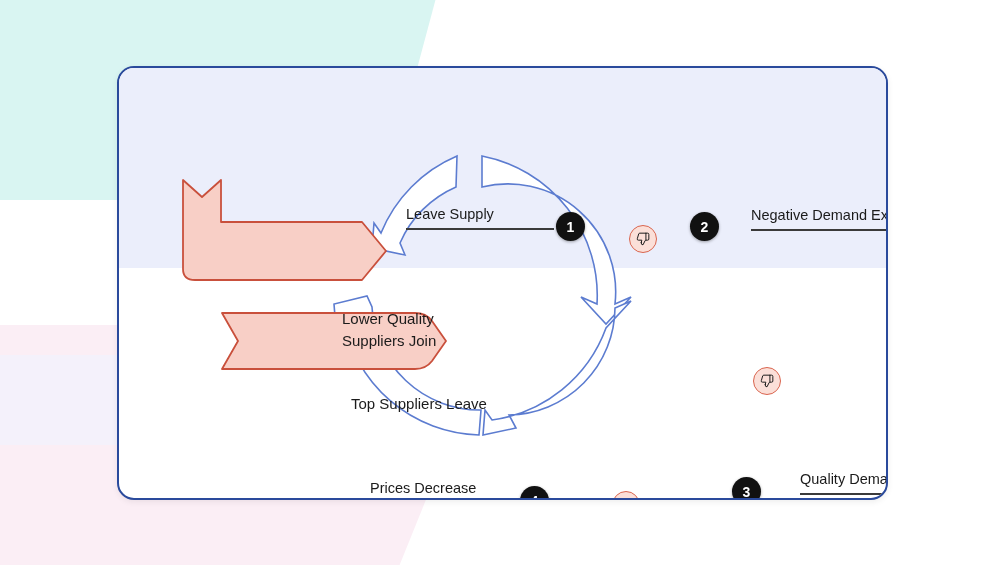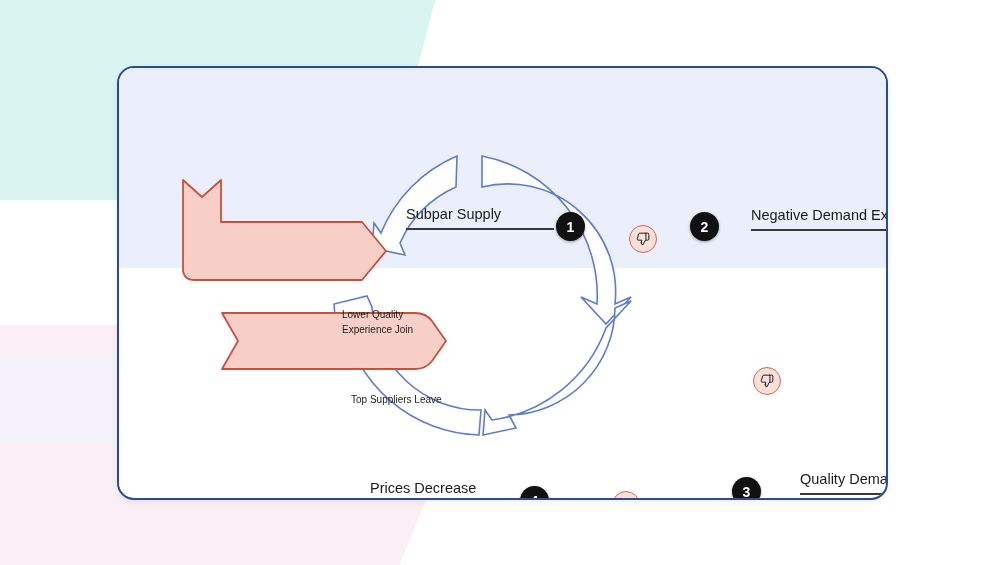--- a/index.html
+++ b/index.html
@@ -116,21 +116,21 @@
   }
   .tdown svg { display: block; }
   .tdown.t1 { left: 510px; top: 157px; }
   .tdown.t2 { left: 634px; top: 299px; }
   .tdown.t3 { left: 493px; top: 423px; }
 
   
   .redtext {
     position: absolute;
     color: #1b1b1b;
-    font-size: 10px;
+    font-size: 15px;
     line-height: 1.45;
     white-space: nowrap;
   }
   .redtext.r1 { left: 223px; top: 240px; }
   .redtext.r2 { left: 232px; top: 325px; }
 </style>
 </head>
 <body>
 
 <div id="stage">
@@ -208,21 +208,21 @@
                    L 313,293
                    Q 307,301 296,301
                    L 103,301
                    L 119,273
                    Z" fill="#f8cfc6" stroke="#c9503c" stroke-width="1.8" stroke-linejoin="round"></path>
         </g>
 
       </svg>
 
       <div class="label lbl1">
-        <span>Subpar Supply</span>
+        <span>Leave Supply</span>
         <span class="rule"></span>
       </div>
       <div class="label lbl2">
         <span>Negative Demand Experience</span>
         <span class="rule"></span>
       </div>
       <div class="label lbl3">
         <span>Quality Demand Leaves</span>
         <span class="rule"></span>
       </div>
@@ -256,21 +256,21 @@
         <span>
           <svg width="14" height="14" viewBox="0 0 24 24" fill="none" stroke="#1b1b1b" stroke-width="1.7" stroke-linecap="round" stroke-linejoin="round">
             <path d="M17 14V2"></path>
             <path d="M9 18.12L10 14H4.17a2 2 0 0 1-1.92-2.56l2.33-8A2 2 0 0 1 6.5 2H20a2 2 0 0 1 2 2v8a2 2 0 0 1-2 2h-2.76a2 2 0 0 0-1.79 1.11L12 22a3.13 3.13 0 0 1-3-3.88Z"></path>
           </svg>
         </span>
       </div>
 
       <div class="redtext r1">
         <div>Lower Quality</div>
-        <div>Experience Join</div>
+        <div>Suppliers Join</div>
       </div>
       <div class="redtext r2">
         <div>Top Suppliers Leave</div>
       </div>
 
     </div>
   </div>
 </div>
 
 </body></html>

